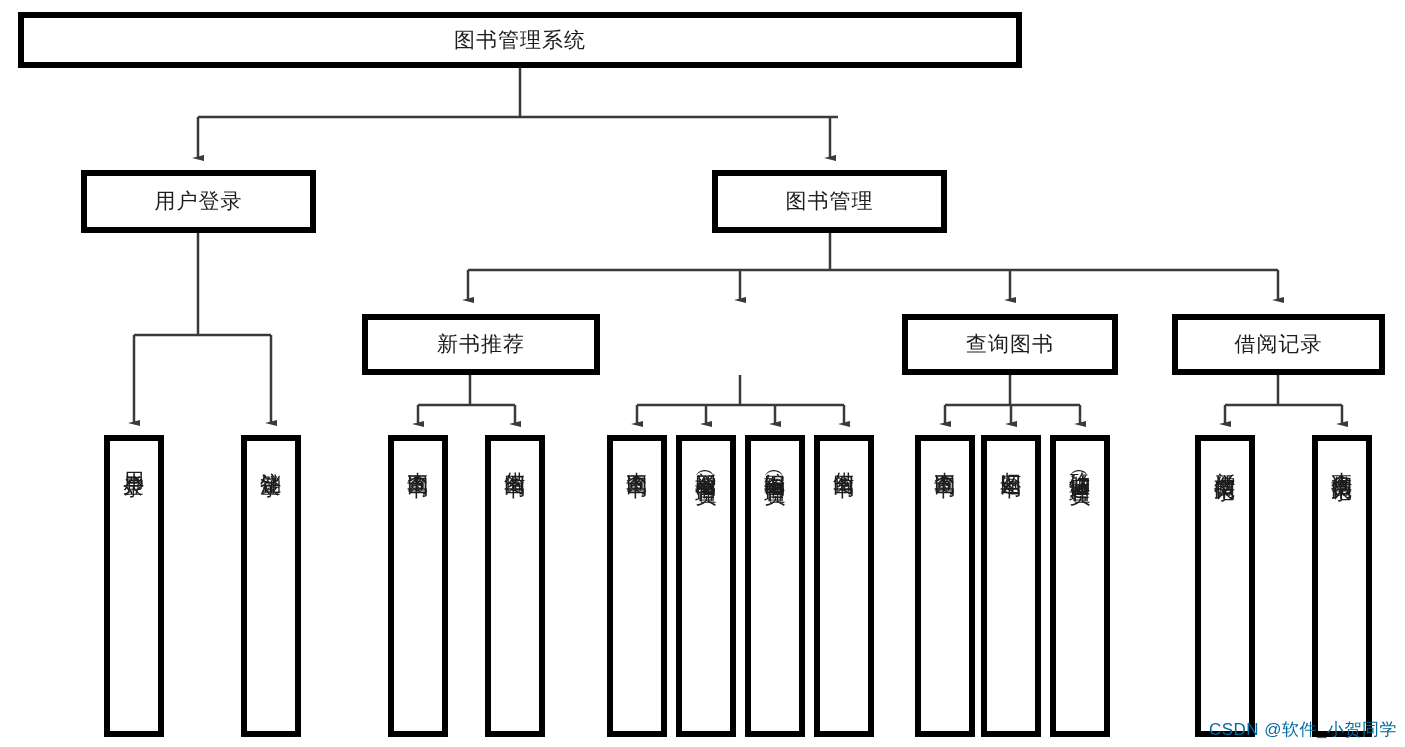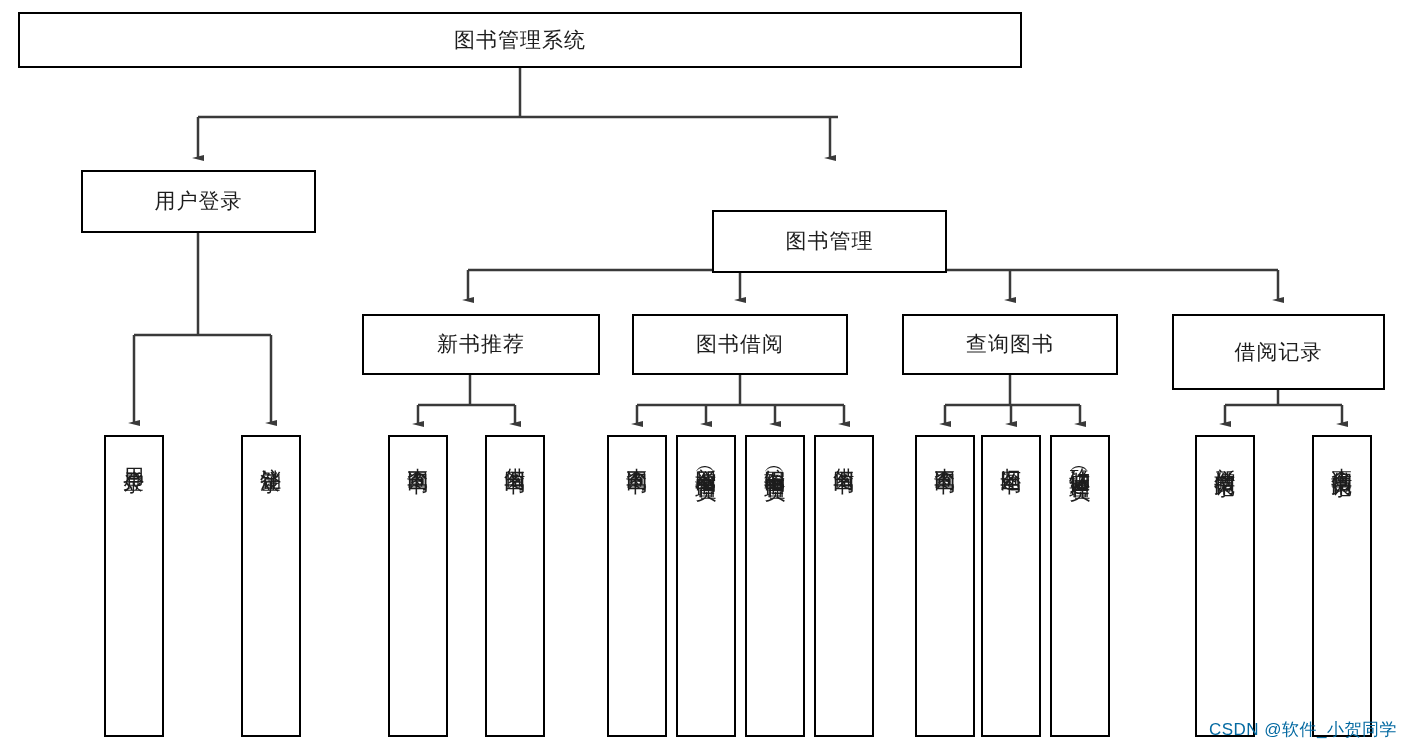--- a/index.html
+++ b/index.html
@@ -14,21 +14,21 @@
   #canvas {
     position: relative;
     width: 1405px;
     height: 747px;
     background: #ffffff;
     overflow: hidden;
   }
   .node {
     position: absolute;
     box-sizing: border-box;
-    border: 2px solid #000000;
+    border: 6px solid #000000;
     background: #ffffff;
     display: flex;
     align-items: center;
     justify-content: center;
     text-align: center;
   }
   .node .label {
     font-size: 21px;
     line-height: 1.25;
     color: #1d1d1d;
@@ -121,34 +121,31 @@
     </g>
   </svg>
 
   <div class="node" style="left:18px; top:12px; width:1004px; height:56px;">
     <span class="label">图书管理系统</span>
   </div>
 
   <div class="node" style="left:81px; top:170px; width:235px; height:63px;">
     <span class="label">用户登录</span>
   </div>
-  <div class="node" style="left:712px; top:170px; width:235px; height:63px;margin-top:40px;">
+  <div class="node" style="left:712px; top:170px; width:235px; height:63px;">
     <span class="label">图书管理</span>
   </div>
 
   <div class="node" style="left:362px; top:314px; width:238px; height:61px;">
     <span class="label">新书推荐</span>
   </div>
-  <div class="node" style="left:632px; top:314px; width:216px; height:61px;">
-    <span class="label">图书借阅</span>
-  </div>
   <div class="node" style="left:902px; top:314px; width:216px; height:61px;">
     <span class="label">查询图书</span>
   </div>
-  <div class="node" style="left:1172px; top:314px; width:213px; height:76px;">
+  <div class="node" style="left:1172px; top:314px; width:213px; height:61px;">
     <span class="label">借阅记录</span>
   </div>
 
   <div class="node leaf" style="left:104px; top:435px; width:60px; height:302px;">
     <span class="label">用户登录</span>
   </div>
   <div class="node leaf" style="left:241px; top:435px; width:60px; height:302px;">
     <span class="label">注销登录</span>
   </div>
 

